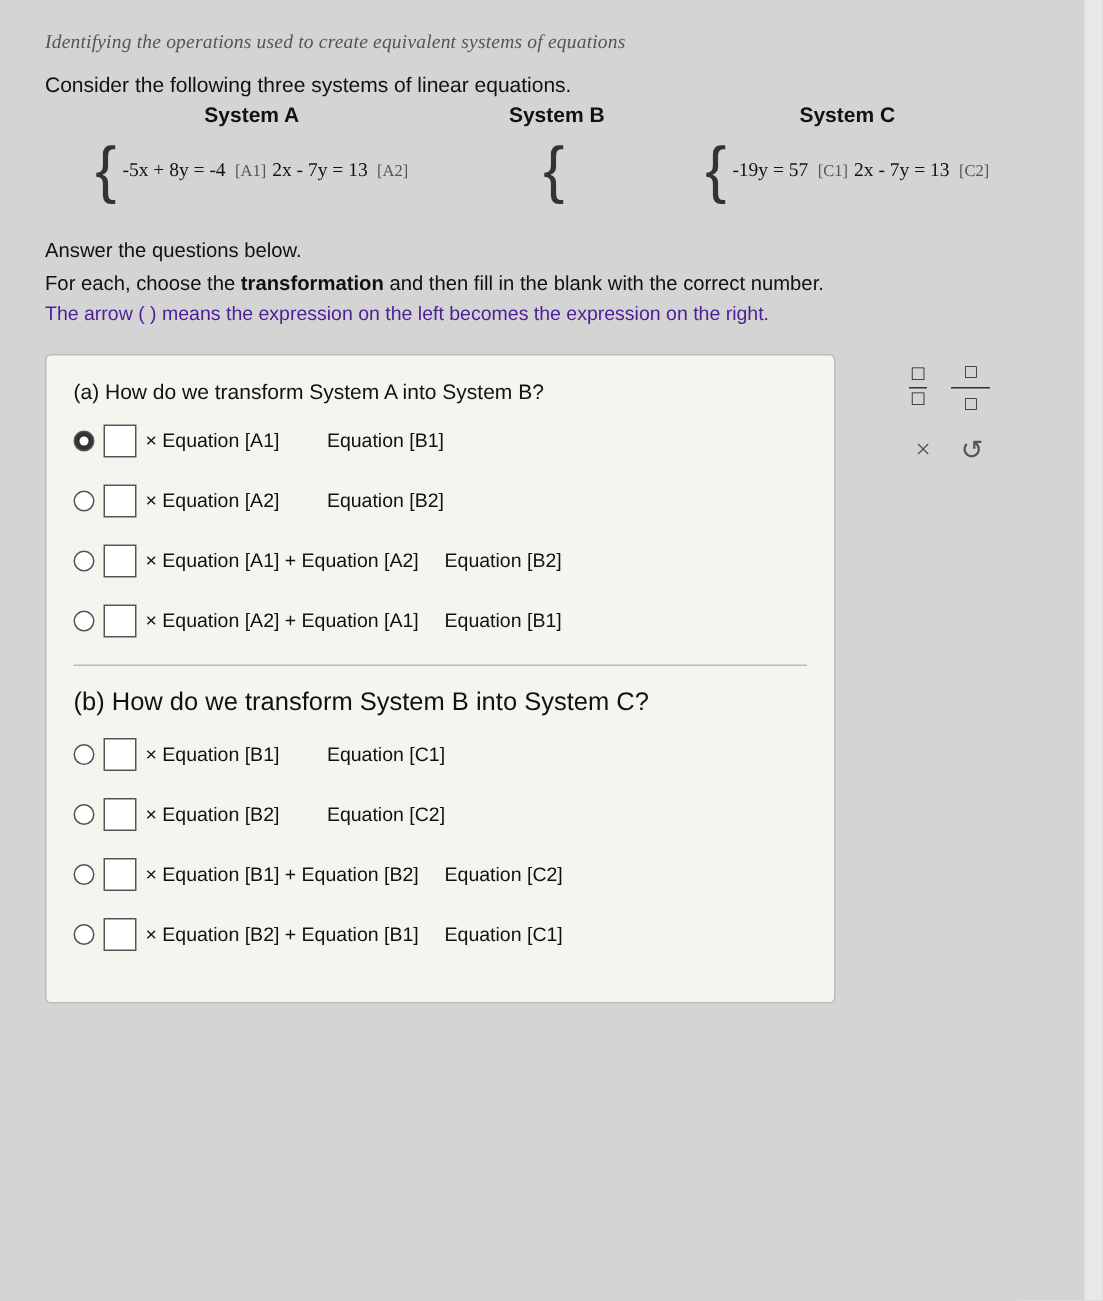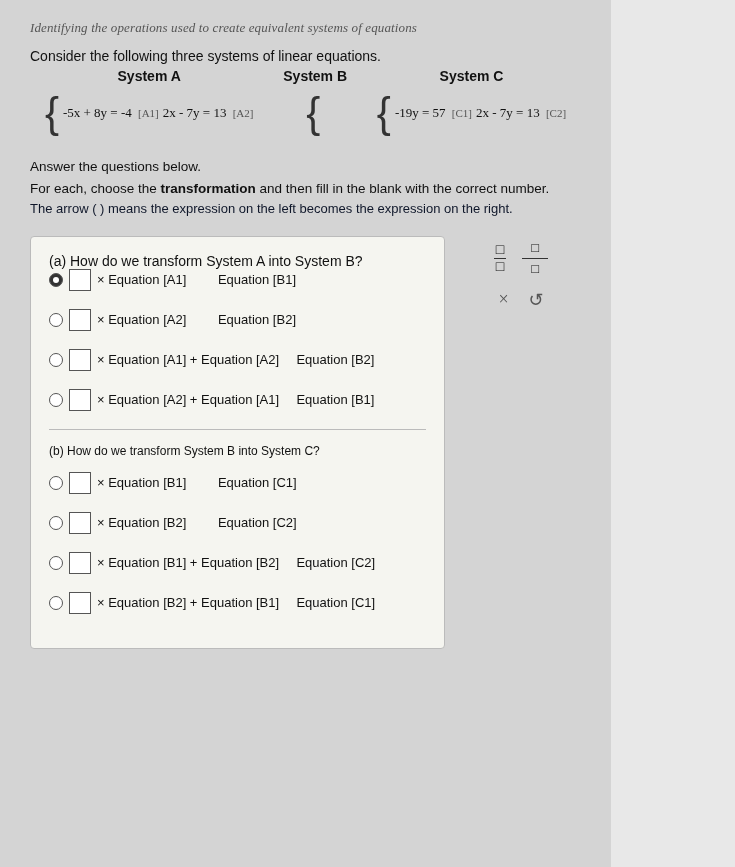--- a/index.html
+++ b/index.html
@@ -7,21 +7,21 @@
       font-family: Georgia, 'Times New Roman', serif;
       background: #e8e8e8;
       width: 735px;
       min-height: 867px;
       padding: 0;
       font-size: 14px;
       color: #111;
     }
     .page {
       background: #d4d4d4;
-      width: 611px;
+      width: 723px;
       min-height: 867px;
       padding: 20px 30px 47px 30px;
       position: relative;
     }
     .page-title {
       font-size: 13px;
       color: #555;
       font-style: italic;
       margin-bottom: 12px;
       letter-spacing: 0.01em;
@@ -83,21 +83,21 @@
       line-height: 1.6;
       margin-bottom: 16px;
       font-family: Arial, sans-serif;
     }
     .instructions .bold {
       font-weight: bold;
     }
     .arrow-note {
       font-size: 13px;
       font-family: Arial, sans-serif;
-      color: #0f172a;
+      color: #4c1d95;
     }
     .main-content-row {
       display: flex;
       flex-direction: row;
       gap: 16px;
       align-items: flex-start;
     }
     .questions-panel {
       flex: 1;
       background: #f5f5f0;
@@ -139,20 +139,21 @@
       cursor: pointer;
     }
     .refresh-btn {
       font-size: 18px;
       color: #555;
       cursor: pointer;
     }
     .section-title {
       font-size: 14px;
       font-family: Arial, sans-serif;
+      margin-bottom: 14px;
     }
     .option-row {
       display: flex;
       flex-direction: row;
       align-items: center;
       margin-bottom: 18px;
       gap: 6px;
     }
     .radio-btn {
       width: 14px;
@@ -187,21 +188,21 @@
     .option-text {
       font-size: 13px;
       font-family: Arial, sans-serif;
       display: flex;
       align-items: center;
       gap: 5px;
       flex-wrap: wrap;
       justify-content: flex-end;
     }
     .section-b-title {
-      font-size: 12px;
+      font-size: 17px;
       font-family: Arial, sans-serif;
       margin-bottom: 14px;
       margin-top: 8px;
     }
     .divider {
       border: none;
       border-top: 1px solid #bbb;
       margin: 8px 0 14px 0;
     }
   </style>

